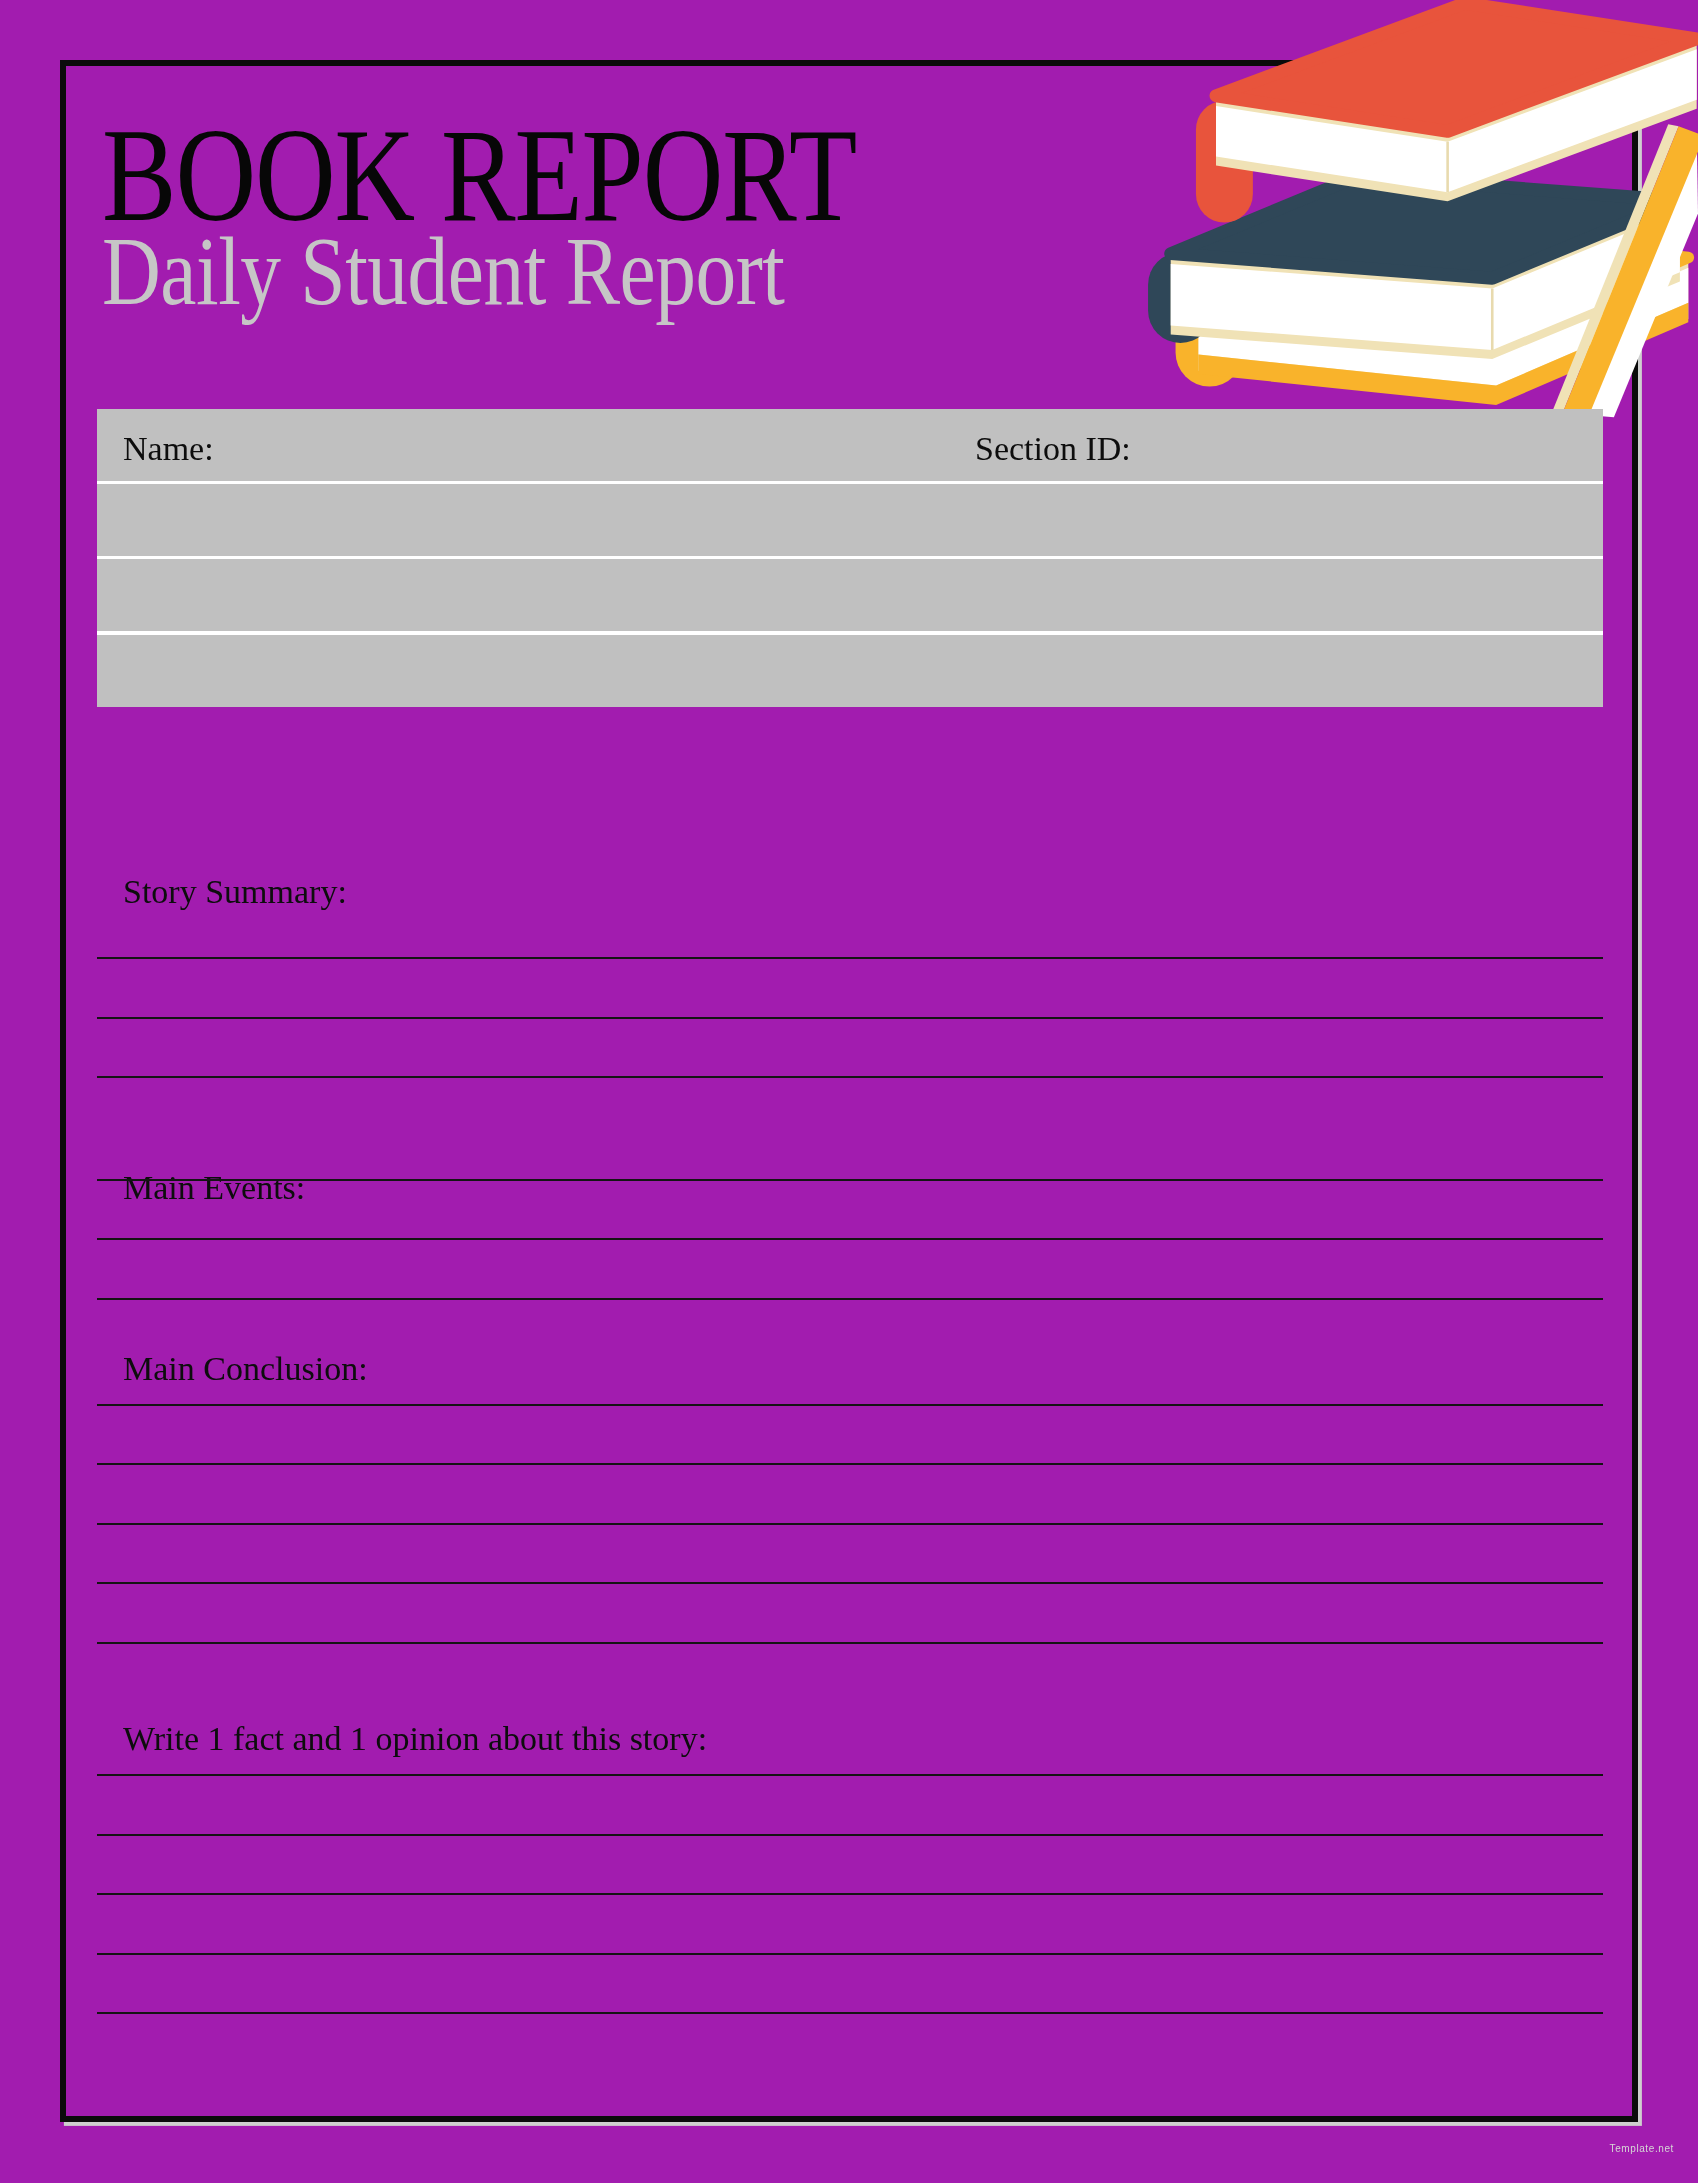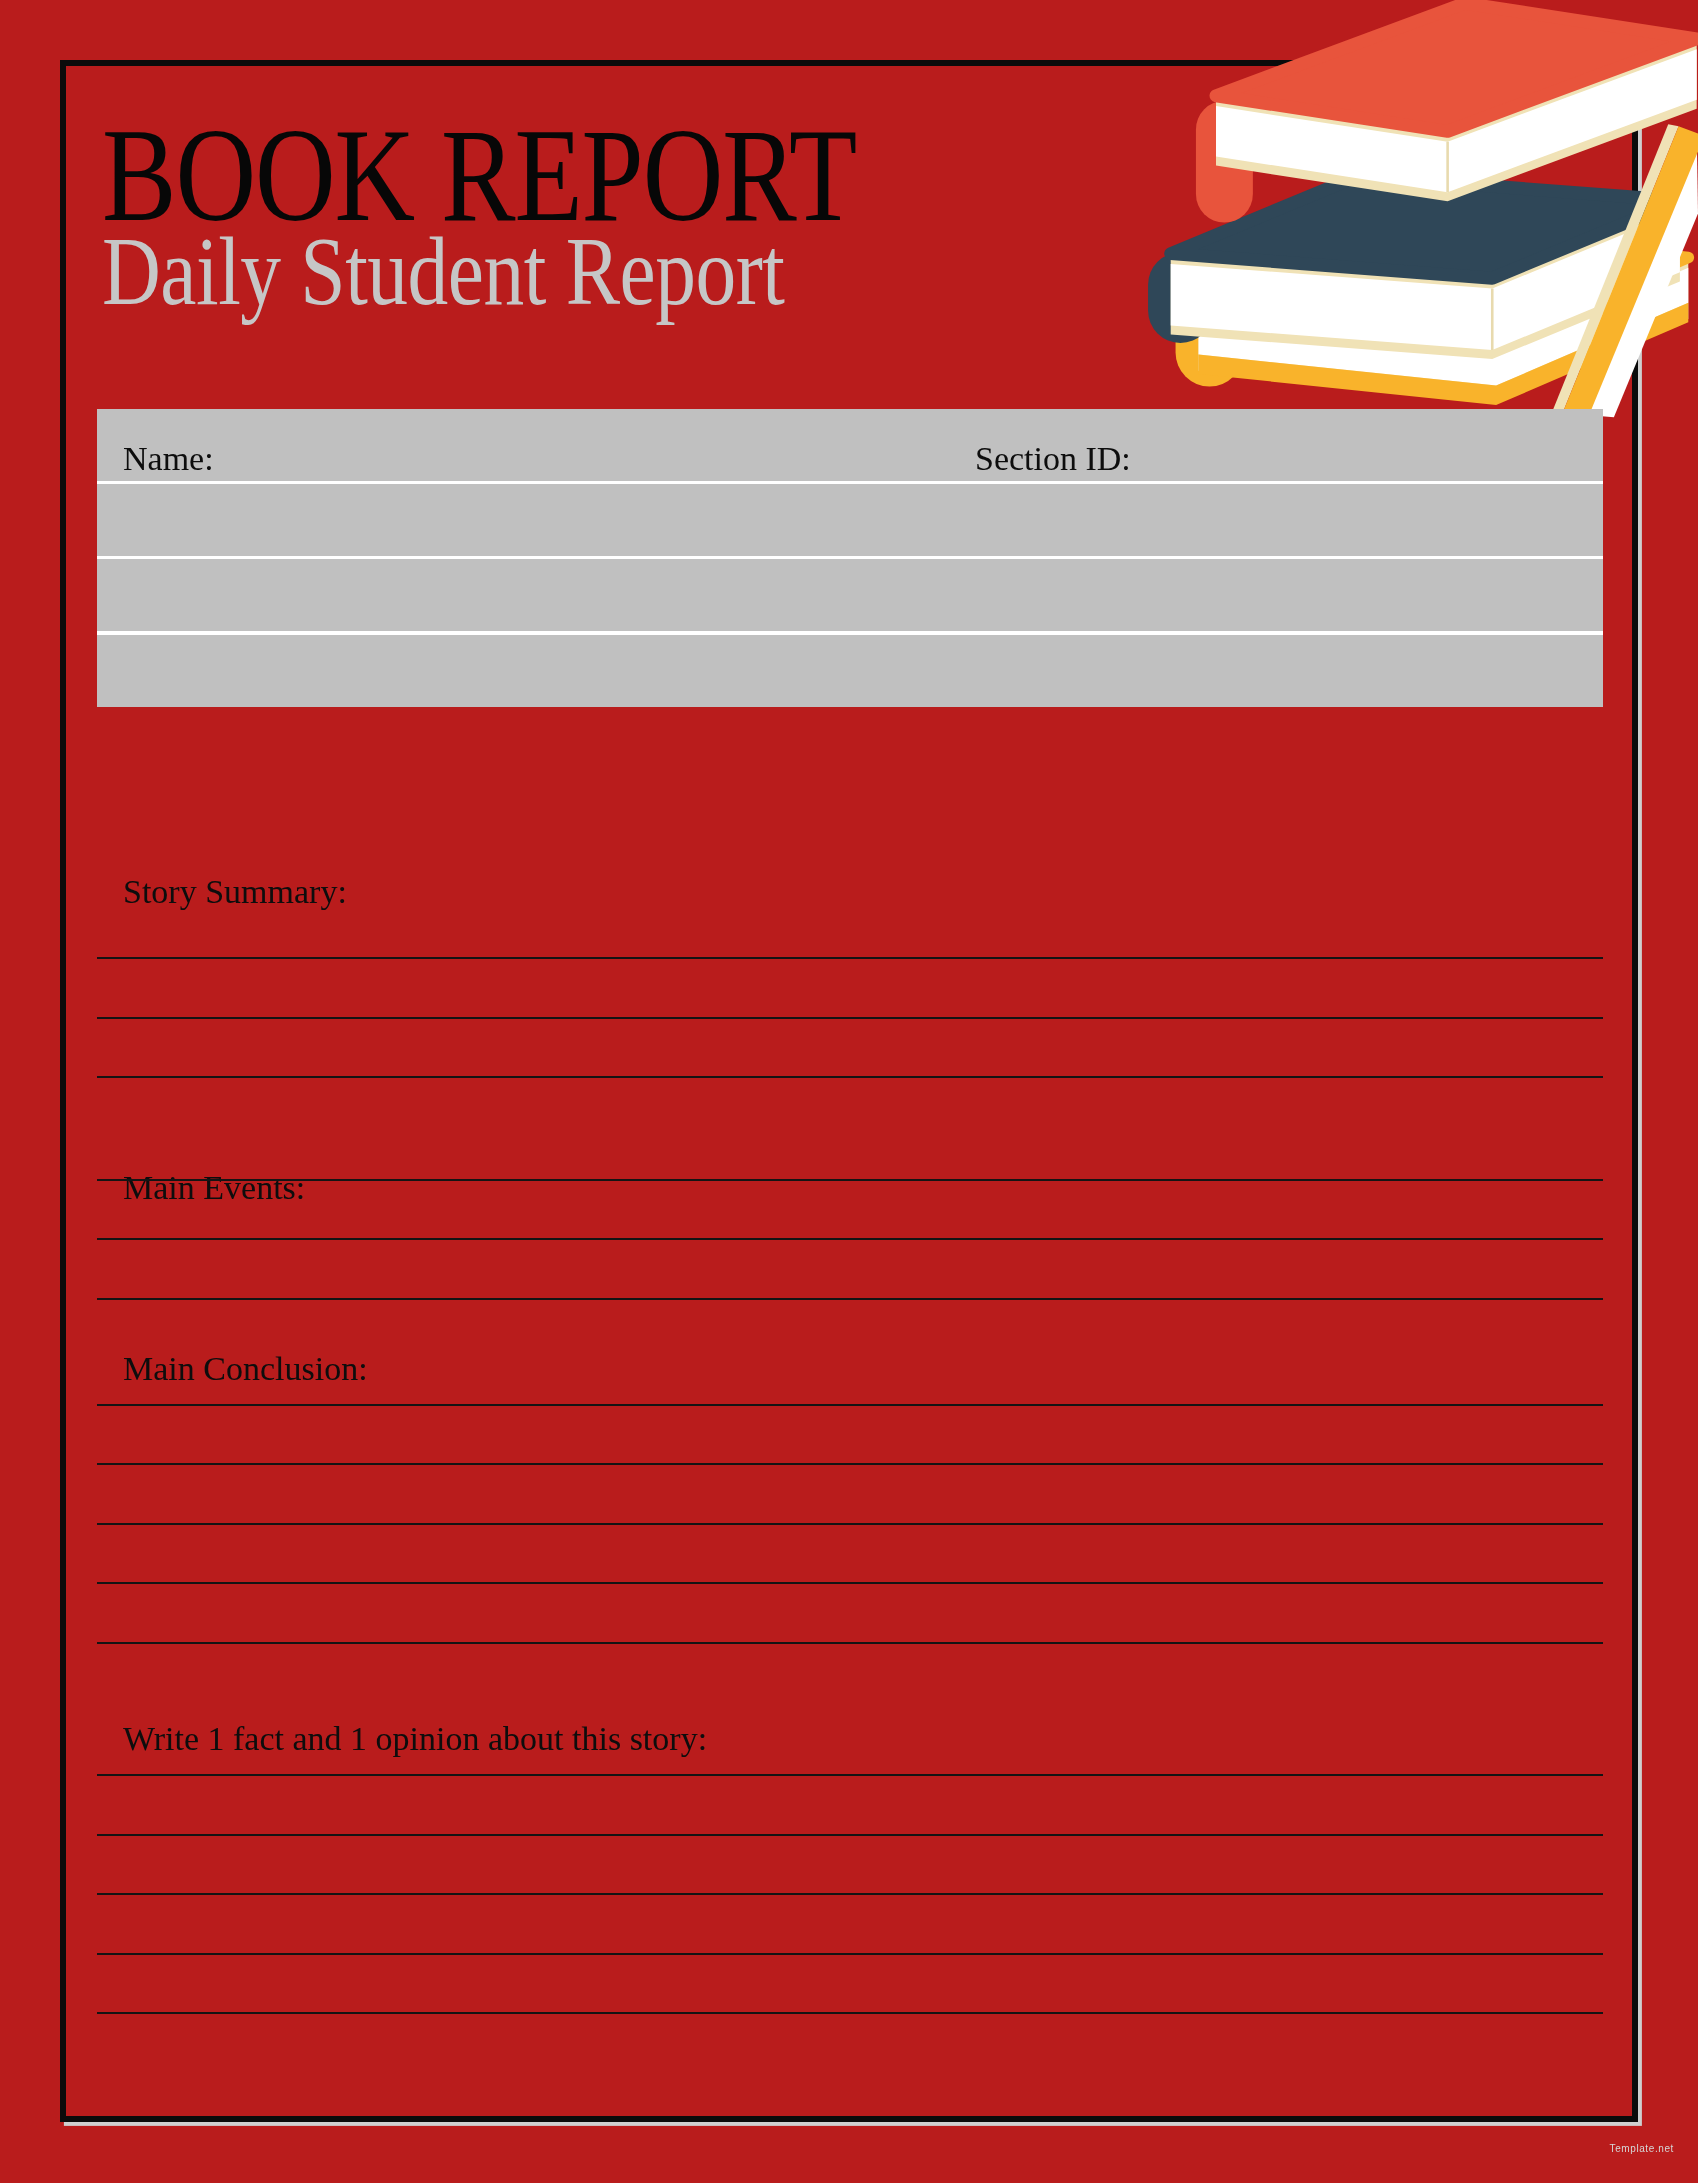--- a/index.html
+++ b/index.html
@@ -1,19 +1,19 @@
 <!DOCTYPE html>
 <html style="font-size:10.4px"><head>
 <meta charset="utf-8">
 <style>
   html,body{margin:0;padding:0;background:#ffffff;}
   .page{
     position:relative;
     width:1698px;height:2183px;
-    background:#b91c1c;
+    background:#a21caf;
     overflow:hidden;
     font-family:"Liberation Serif", serif;
   }
   .frame{
     position:absolute;
     left:60px;top:60px;
     width:1578px;height:2062px;
     border:6.5px solid #0b0b0b;
     box-sizing:border-box;
     box-shadow:3.9px 3.9px 0 0 #cfcfcf;
@@ -36,21 +36,21 @@
     overflow:visible;
   }
   .info-table{
     position:absolute;left:97px;top:409px;width:1506px;
     display:flex;flex-direction:column;gap:3.2px;background:#ffffff;
   }
   .info-row{
     position:relative;height:72px;background:#c0c0c0;
   }
   .cell-left,.cell-right{
-    position:absolute;top:12px;height:88px;line-height:76px;
+    position:absolute;top:2px;height:88px;line-height:76px;
     font-size:34px;color:#0d0d0d;white-space:nowrap;
   }
   .cell-left{left:26px;}
   .cell-right{left:878px;}
   .section-label{
     position:absolute;left:123px;
     font-size:34px;line-height:1.15;color:#0d0d0d;white-space:nowrap;
   }
   .rule-line{
     position:absolute;left:97px;width:1506px;height:0;

